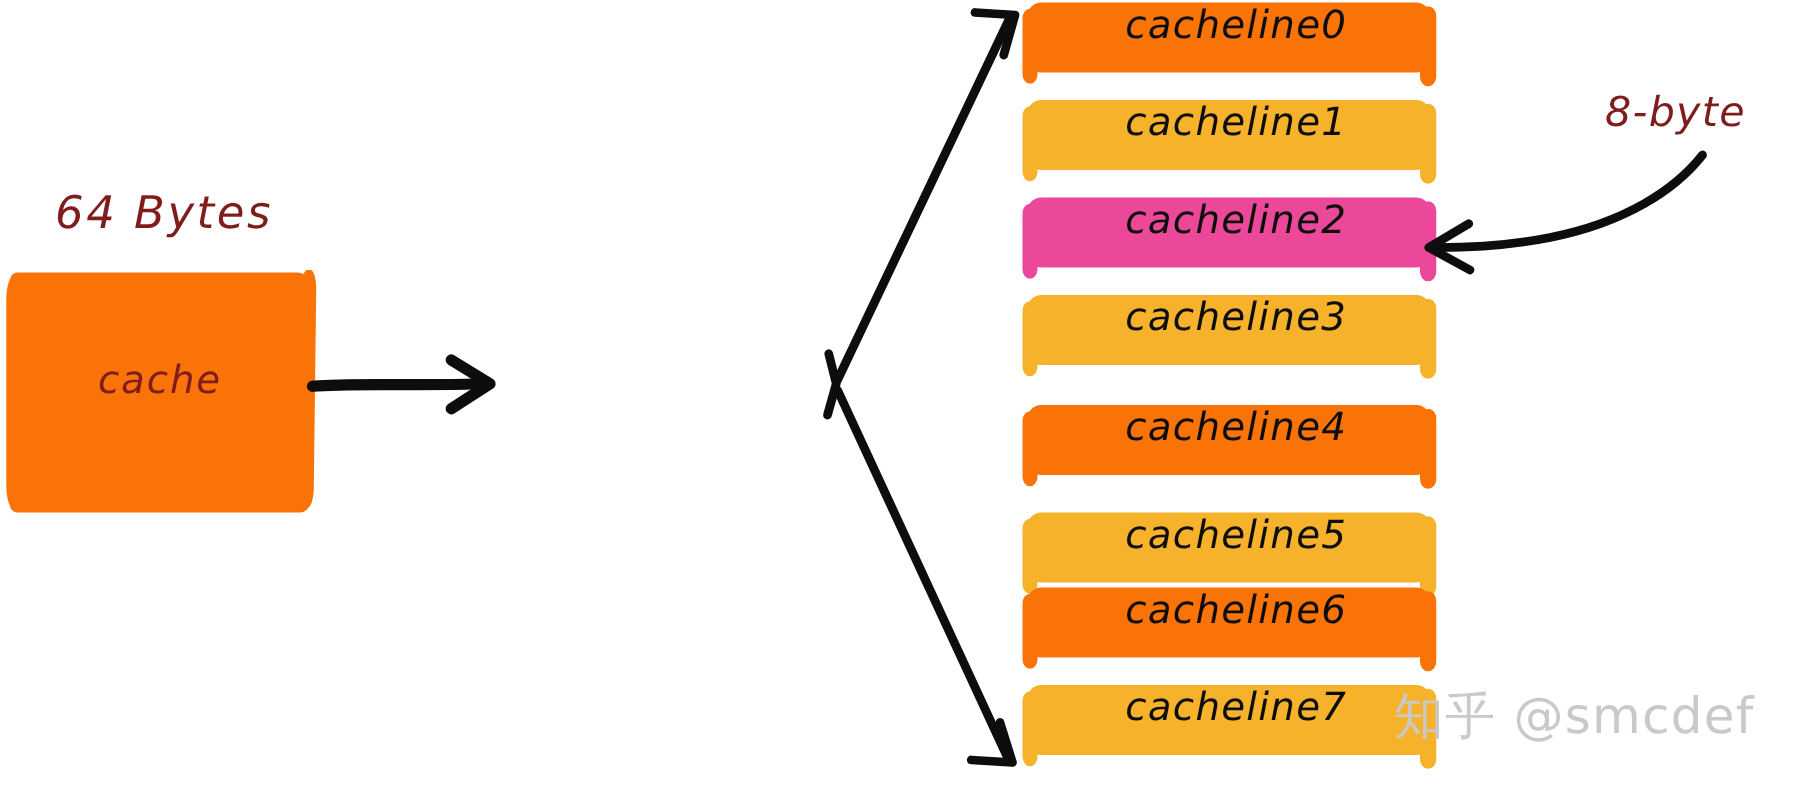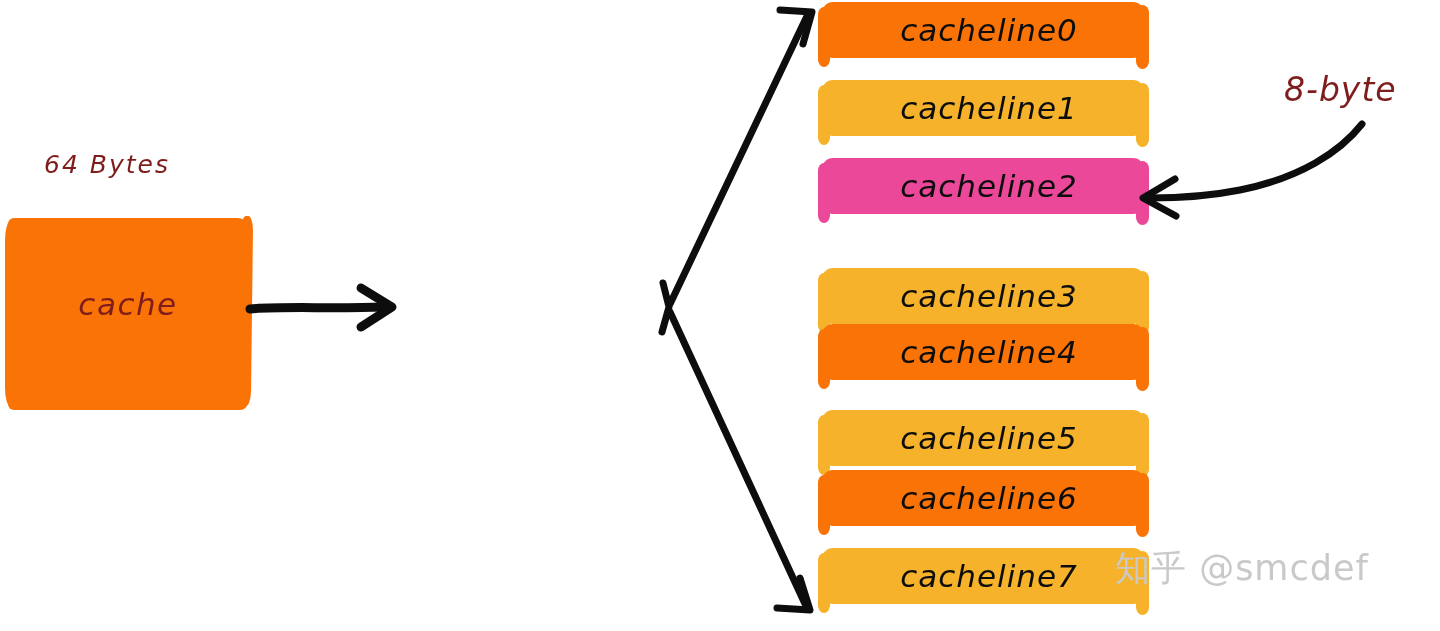--- a/index.html
+++ b/index.html
@@ -21,21 +21,21 @@
     color: #7f1d1d;
     white-space: nowrap;
     letter-spacing: 1px;
   }
 
   
   #bytes-caption {
     position: absolute;
     left: 44px;
     top: 150px;
-    font-size: 25px;
+    font-size: 36px;
     font-weight: 400;
     letter-spacing: 2px;
   }
 
   
   #cache-block {
     position: absolute;
     left: 8px;
     top: 218px;
     width: 240px;
@@ -97,21 +97,21 @@
     width: 324px;
     height: 624px;
   }
   .cacheline {
     position: absolute;
     left: 0;
     width: 322px;
     height: 56px;
     border-radius: 11px;
     display: flex;
-    align-items: center;
+    align-items: flex-start;
     justify-content: center;
   }
   .cacheline::before {
     content: "";
     position: absolute;
     left: -4px;
     top: 5px;
     width: 12px;
     height: 60px;
     background: inherit;
@@ -144,21 +144,21 @@
     top: 70px;
     font-size: 33px;
     letter-spacing: 1px;
   }
 
   
   #watermark {
     position: absolute;
     left: 1115px;
     top: 545px;
-    font-size: 35px;
+    font-size: 40px;
     color: #c9c9c9;
     font-family: "DejaVu Sans", sans-serif;
     letter-spacing: 1px;
     white-space: nowrap;
     z-index: 9;
   }
 
   svg.overlay {
     position: absolute;
     left: 0;
@@ -183,21 +183,21 @@
   <div id="cacheline-stack">
       <div class="cacheline" style="top: 0px; background: rgb(249, 115, 6);">
         <span class="cl-text">cacheline0</span>
       </div>
       <div class="cacheline" style="top: 78px; background: rgb(245, 178, 42);">
         <span class="cl-text">cacheline1</span>
       </div>
       <div class="cacheline" style="top: 156px; background: #ec4899;">
         <span class="cl-text">cacheline2</span>
       </div>
-      <div class="cacheline" style="top: 234px; background: rgb(245, 178, 42); margin-top: 32px;">
+      <div class="cacheline" style="top: 234px; background: rgb(245, 178, 42);">
         <span class="cl-text">cacheline3</span>
       </div>
       <div class="cacheline" style="top: 312px; background: rgb(249, 115, 6); margin-top: 10px;">
         <span class="cl-text">cacheline4</span>
       </div>
       <div class="cacheline" style="top: 408px; background: rgb(245, 178, 42);">
         <span class="cl-text">cacheline5</span>
       </div>
       <div class="cacheline" style="top: 468px; background: rgb(249, 115, 6);">
         <span class="cl-text">cacheline6</span>

